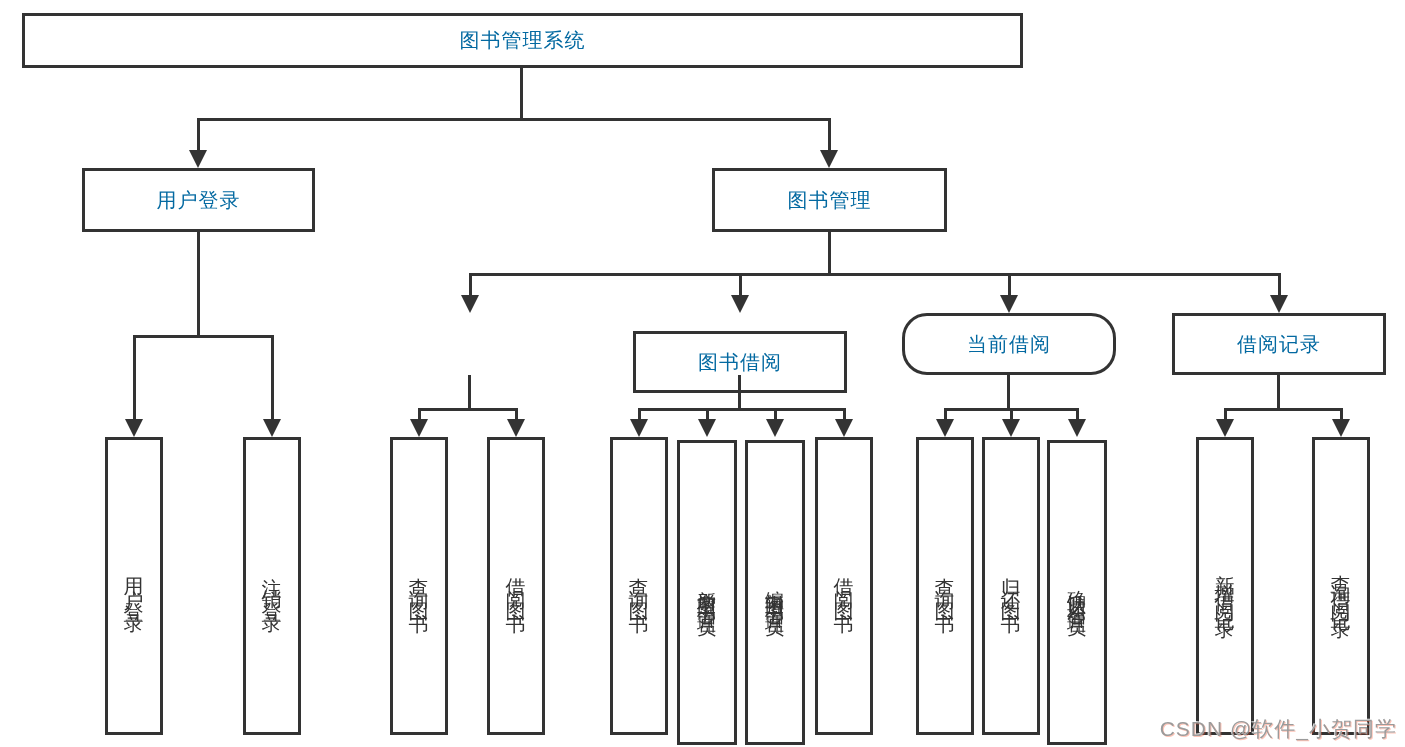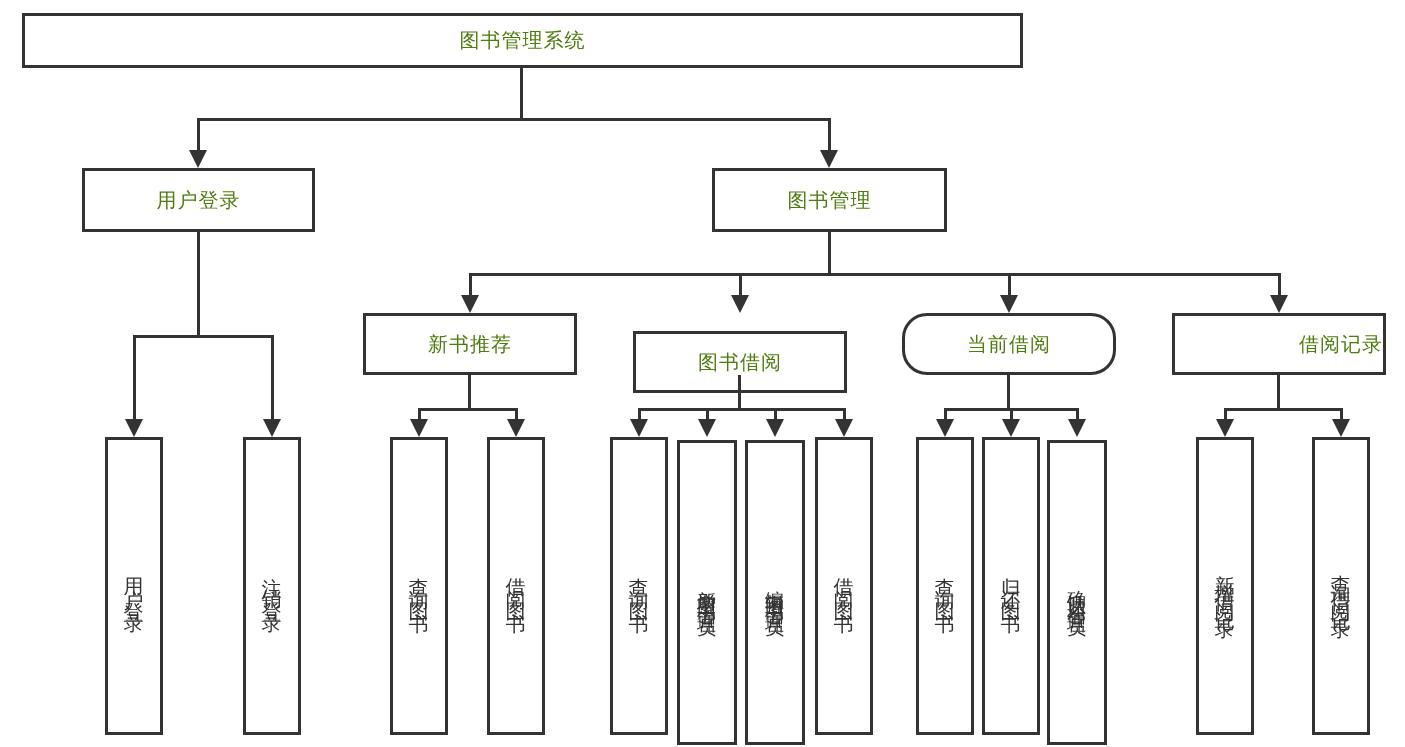--- a/index.html
+++ b/index.html
@@ -4,21 +4,21 @@
 <style>
   html,body{margin:0;padding:0;background:#ffffff;}
   .canvas{
     position:relative;width:1405px;height:747px;background:#ffffff;
     font-family:"Liberation Sans","DejaVu Sans",sans-serif;color:#333333;
     overflow:hidden;
   }
   .node{
     position:absolute;box-sizing:border-box;border:3px solid #333333;background:#ffffff;
     display:flex;align-items:center;justify-content:center;
-    font-size:20px;color:#4d7c0f;letter-spacing:1px;
+    font-size:20px;color:#0369a1;letter-spacing:1px;
   }
   .vnode{
     position:absolute;box-sizing:border-box;border:3px solid #333333;background:#ffffff;
     display:flex;align-items:center;justify-content:center;
   }
   .vtext{
     writing-mode:vertical-rl;text-orientation:mixed;line-height:1;
     font-size:20px;color:#333333;white-space:nowrap;
   }
   .sp-wide{letter-spacing:12px;}
@@ -71,30 +71,27 @@
   <div class="hline" style="left:469px;top:273px;width:812px;"></div>
   <div class="vline" style="left:469px;top:273px;height:24px;"></div>
   <div class="arrow" style="left:461px;top:295px;"></div>
   <div class="vline" style="left:739px;top:273px;height:24px;"></div>
   <div class="arrow" style="left:731px;top:295px;"></div>
   <div class="vline" style="left:1008px;top:273px;height:24px;"></div>
   <div class="arrow" style="left:1000px;top:295px;"></div>
   <div class="vline" style="left:1278px;top:273px;height:24px;"></div>
   <div class="arrow" style="left:1270px;top:295px;"></div>
 
-  <div class="node" style="left:363px;top:313px;width:214px;height:62px;">
-    <span>新书推荐</span>
-  </div>
   <div class="node" style="left:633px;top:331px;width:214px;height:62px;">
     <span>图书借阅</span>
   </div>
   <div class="node" style="left:902px;top:313px;width:214px;height:62px;border-radius:25px;">
     <span>当前借阅</span>
   </div>
-  <div class="node" style="left:1172px;top:313px;width:214px;height:62px;justify-content:flex-end;">
+  <div class="node" style="left:1172px;top:313px;width:214px;height:62px;">
     <span>借阅记录</span>
   </div>
 
   <div class="vline" style="left:468px;top:375px;height:34px;"></div>
   <div class="hline" style="left:418px;top:408px;width:100px;"></div>
   <div class="vline" style="left:418px;top:408px;height:13px;"></div>
   <div class="arrow" style="left:410px;top:419px;"></div>
   <div class="vline" style="left:515px;top:408px;height:13px;"></div>
   <div class="arrow" style="left:507px;top:419px;"></div>
 
@@ -162,13 +159,14 @@
     <span class="vtext sp-tight">确认归还（管理员）</span>
   </div>
 
   <div class="vnode" style="left:1196px;top:437px;width:58px;height:298px;">
     <span class="vtext sp-med">新增借阅记录</span>
   </div>
   <div class="vnode" style="left:1312px;top:437px;width:58px;height:298px;">
     <span class="vtext sp-med">查询借阅记录</span>
   </div>
 
+  <div class="watermark">CSDN @软件_小贺同学</div>
 </div>
 
 </body></html>

